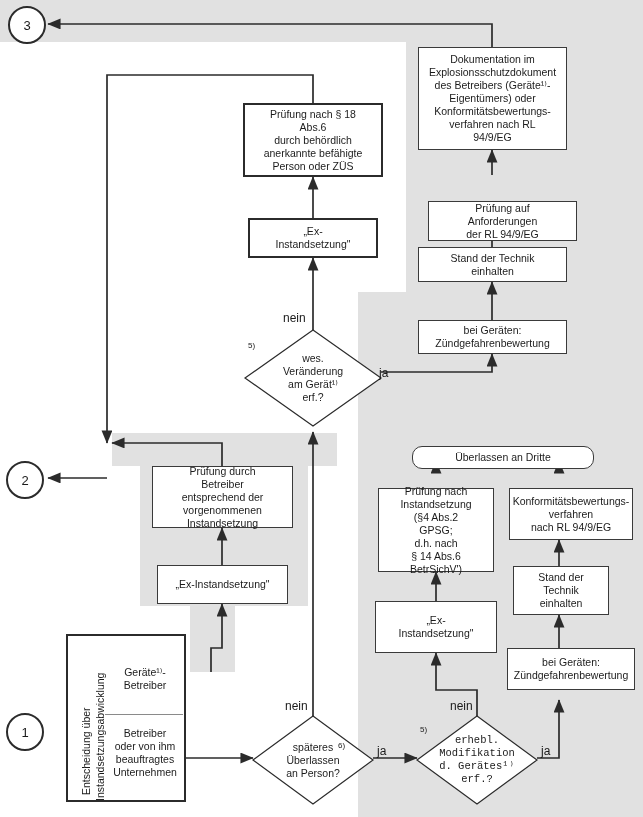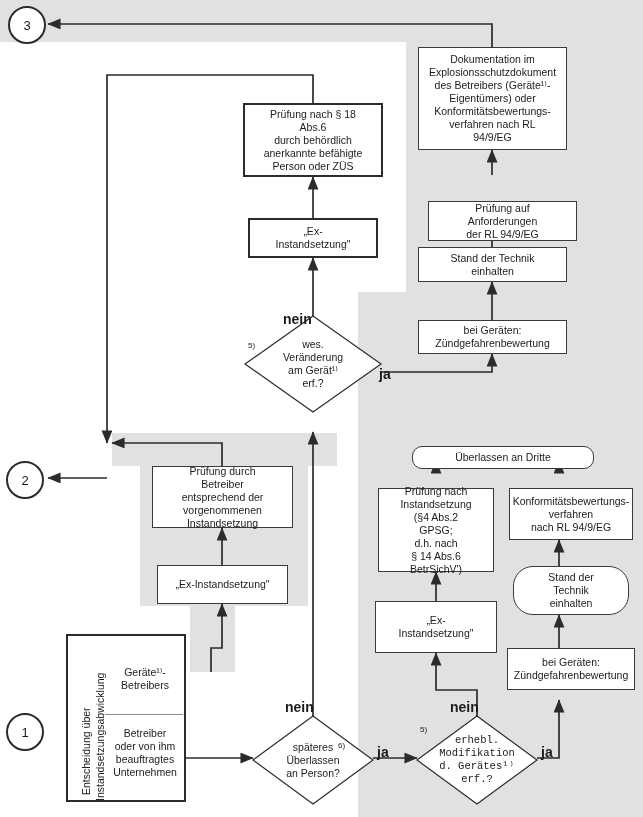--- a/index.html
+++ b/index.html
@@ -12,21 +12,21 @@
   .box.thick{border:2.6px solid #2b2b2b;}
   .box.round{border-radius:10px;}
   .lbl{white-space:pre-line;}
   .circle{position:absolute;border:2px solid #2b2b2b;border-radius:50%;background:#fff;
           display:flex;align-items:center;justify-content:center;font-size:13px;color:#1b1b1b;}
   .diamond{position:absolute;}
   .diamond svg{position:absolute;left:0;top:0;overflow:visible;}
   .dtext{position:absolute;left:0;top:0;width:100%;height:100%;display:flex;align-items:center;
          justify-content:center;text-align:center;font-size:10.5px;line-height:13px;color:#1b1b1b;
          white-space:pre-line;}
-  .edgelbl{position:absolute;font-size:14px;color:#1b1b1b;background:transparent;font-weight:bold;}
+  .edgelbl{position:absolute;font-size:12px;color:#1b1b1b;background:transparent;}
   .fn{position:absolute;font-size:8px;color:#1b1b1b;}
   .vtext{position:absolute;font-size:10.5px;color:#1b1b1b;white-space:nowrap;
          transform-origin:0 0;transform:rotate(-90deg);}
   .hr{position:absolute;background:#8a8a8a;height:1px;}
   svg.wires{position:absolute;left:0;top:0;width:643px;height:817px;pointer-events:none;}
 </style>
 </head>
 <body>
 
 <div id="stage">
@@ -115,21 +115,21 @@
 verfahren nach RL 94/9/EG</div>
 
   <div class="box lbl" style="left:428px;top:175px;width:149px;height:40px;margin-top:26px;">Prüfung auf Anforderungen
 der RL 94/9/EG</div>
 
   <div class="box lbl" style="left:418px;top:247px;width:149px;height:35px;">Stand der Technik einhalten</div>
 
   <div class="box lbl" style="left:418px;top:320px;width:149px;height:34px;">bei Geräten:
 Zündgefahrenbewertung</div>
 
-  <div class="diamond" style="left:245px;top:316px;width:136px;height:96px;text-decoration:underline;">
+  <div class="diamond" style="left:245px;top:330px;width:136px;height:96px;text-decoration:underline;">
     <svg width="136" height="96">
       <polygon points="68,0 136,48 68,96 0,48" fill="#ffffff" stroke="#2b2b2b" stroke-width="1.2"></polygon>
     </svg>
     <div class="dtext">wes.
 Veränderung
 am Gerät¹⁾
 erf.?</div>
   </div>
   <div class="fn" style="left:248px;top:341px;">5)</div>
   <div class="edgelbl" style="left:283px;top:311px;">nein</div>
@@ -149,21 +149,21 @@
 (§4 Abs.2 GPSG;
 d.h. nach
 § 14 Abs.6 BetrSichV')</div>
 
   <div class="box lbl" style="left:509px;top:488px;width:124px;height:52px;">Konformitätsbewertungs-
 verfahren
 nach RL 94/9/EG</div>
 
   <div class="box lbl" style="left:375px;top:601px;width:122px;height:52px;">„Ex-Instandsetzung"</div>
 
-  <div class="box lbl" style="left:513px;top:566px;width:116px;height:49px;border-radius:20px;">Stand der Technik
+  <div class="box lbl" style="left:513px;top:566px;width:96px;height:49px;">Stand der Technik
 einhalten</div>
 
   <div class="box lbl" style="left:507px;top:648px;width:128px;height:42px;">bei Geräten:
 Zündgefahrenbewertung</div>
 
   <div class="diamond" style="left:253px;top:716px;width:120px;height:88px;">
     <svg width="120" height="88">
       <polygon points="60,0 120,44 60,88 0,44" fill="#ffffff" stroke="#2b2b2b" stroke-width="1.2"></polygon>
     </svg>
     <div class="dtext">späteres
@@ -185,19 +185,19 @@
   </div>
   <div class="fn" style="left:420px;top:725px;">5)</div>
   <div class="edgelbl" style="left:450px;top:699px;">nein</div>
   <div class="edgelbl" style="left:541px;top:744px;">ja</div>
 
   <div class="box thick" style="left:66px;top:634px;width:120px;height:168px;padding:0;"></div>
   <div class="vtext" style="left:80px;top:795px;">Entscheidung über</div>
   <div class="vtext" style="left:94px;top:801px;">Instandsetzungsabwicklung</div>
   <div class="hr" style="left:105px;top:714px;width:78px;"></div>
   <div class="box lbl" style="left:105px;top:655px;width:80px;height:48px;border:none;background:transparent;">Geräte¹⁾-
-Betreibers</div>
+Betreiber</div>
   <div class="box lbl" style="left:105px;top:722px;width:80px;height:62px;border:none;background:transparent;">Betreiber
 oder von ihm
 beauftragtes
 Unternehmen</div>
 
 </div>
 
 </body></html>

